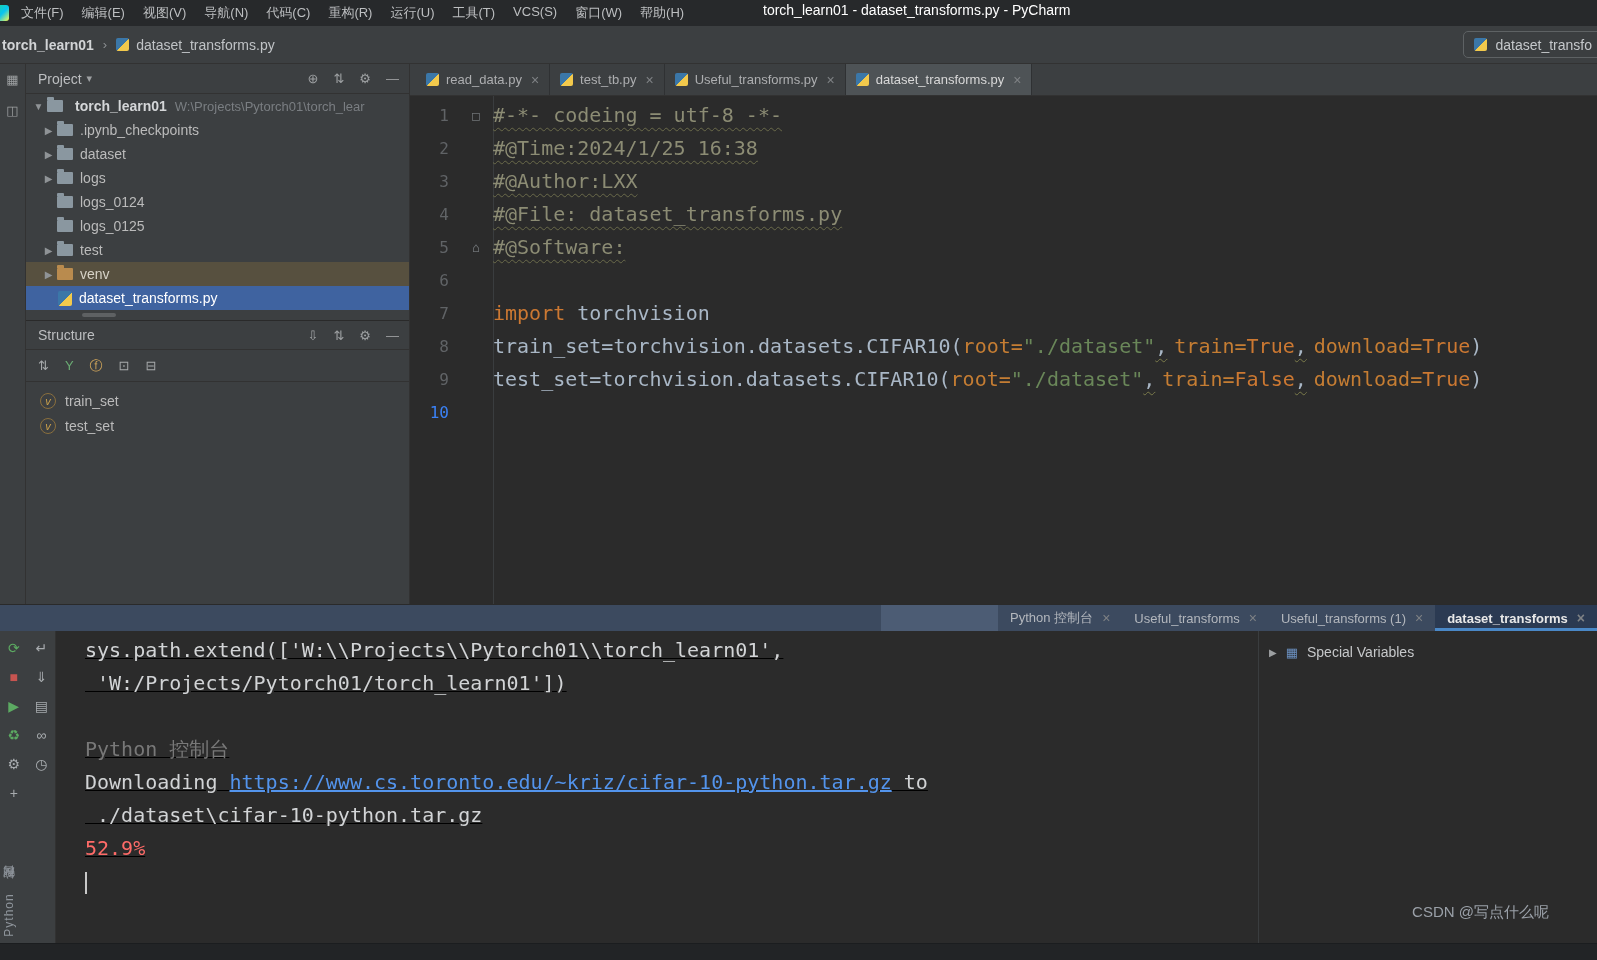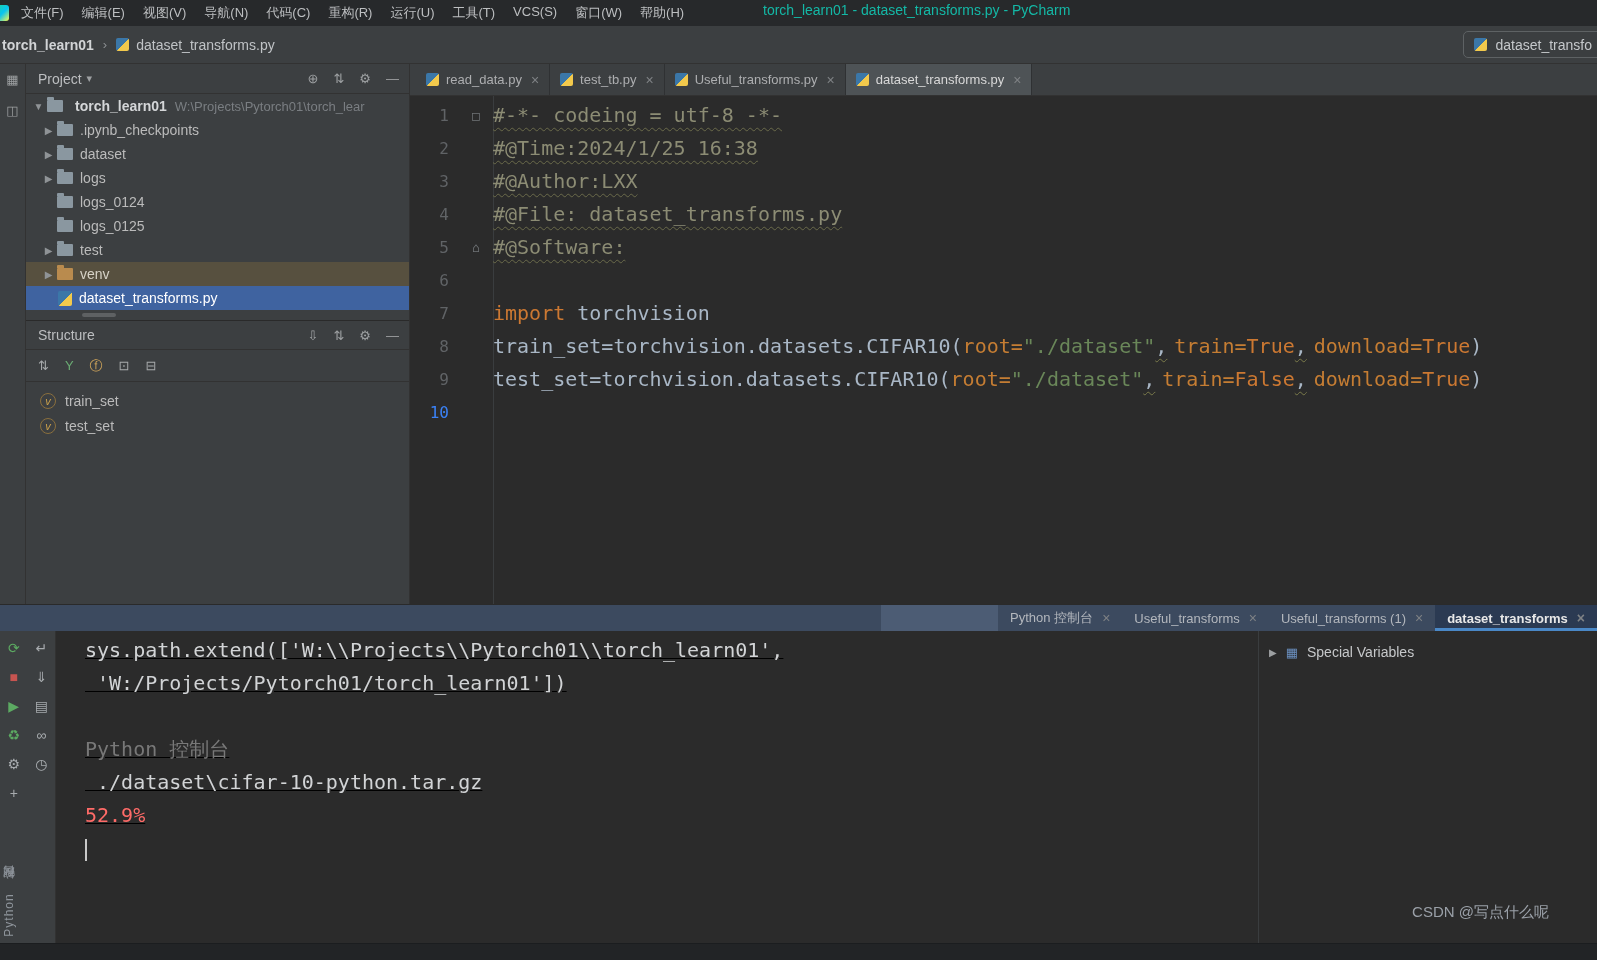--- a/index.html
+++ b/index.html
@@ -9,21 +9,21 @@
          display:flex; flex-direction:column; }
 
   
   .menubar { height:26px; background:#27292b; display:flex; align-items:center;
              color:#bdbfc1; font-size:13px; padding-left:12px; position:relative; flex:none; }
   .pclogo { position:absolute; left:-7px; top:5px; width:16px; height:16px; border-radius:3px;
             background:linear-gradient(135deg,#21d789 0%,#07c3f2 55%,#fcf84a 100%); }
   .menus { display:flex; }
   .menu-item { padding:0 9px; white-space:nowrap; }
   .win-title { position:absolute; left:763px; top:0; height:20px; display:flex; align-items:center;
-               color:#14b8a6; font-size:14px; white-space:nowrap; }
+               color:#ffffff; font-size:14px; white-space:nowrap; }
 
   
   .crumbbar { height:38px; background:#3c3f41; border-bottom:1px solid #323232; display:flex;
               align-items:center; font-size:14px; position:relative; flex:none; }
   .crumb-project { font-weight:bold; color:#d2d4d6; margin-left:2px; }
   .crumb-sep { color:#8a8e91; margin:0 9px; font-size:13px; }
   .crumb-file { display:flex; align-items:center; gap:7px; color:#c0c3c6; }
   .pyicon { width:13px; height:13px; border-radius:2px; flex:none;
             background:linear-gradient(135deg,#3b77a8 52%,#f2c94c 52%); }
   .runchip { position:absolute; right:-12px; top:5px; height:27px; display:flex; align-items:center;
@@ -437,20 +437,23 @@
         </div>
 
         <div class="con-line">
           <span class="code"></span>
         </div>
 
         <div class="con-line">
           <span class="code"><span class="tk dim">Python 控制台</span></span>
         </div>
 
+        <div class="con-line">
+          <span class="code"><span class="tk p">Downloading </span><span class="tk link">https://www.cs.toronto.edu/~kriz/cifar-10-python.tar.gz</span><span class="tk p"> to</span></span>
+        </div>
 
         <div class="con-line">
           <span class="code"><span class="tk p"> ./dataset\cifar-10-python.tar.gz</span></span>
         </div>
 
         <div class="con-line">
           <span class="code"><span class="tk err">52.9%</span></span>
         </div>
 
         <div class="con-line">

